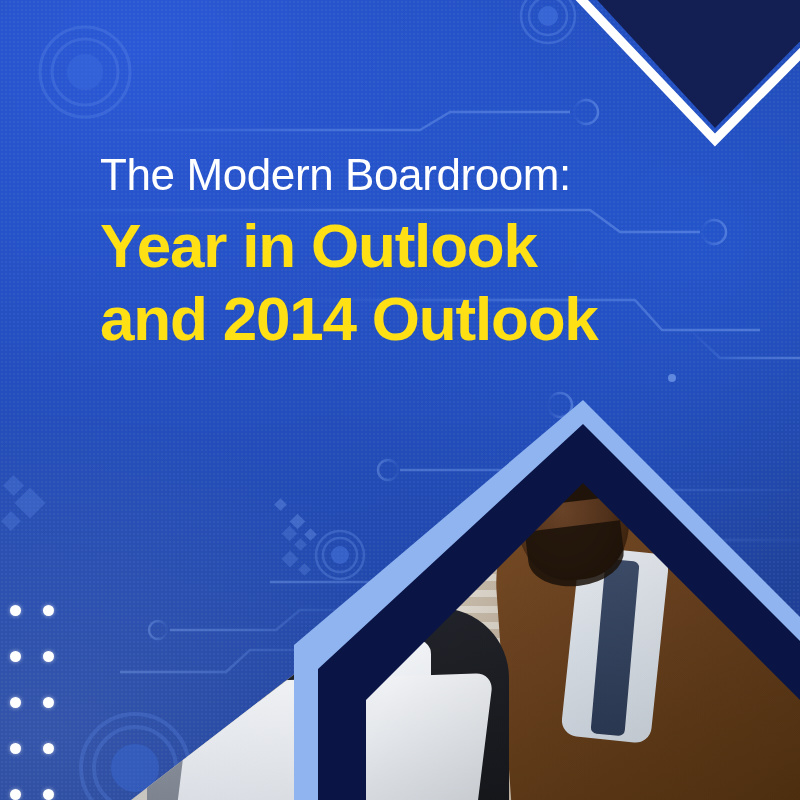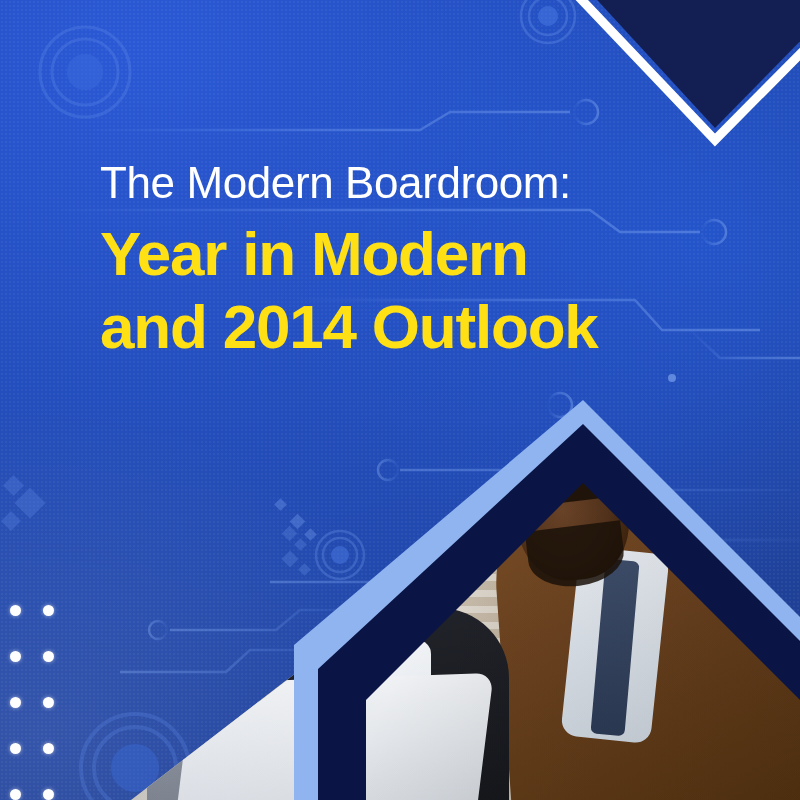--- a/index.html
+++ b/index.html
@@ -55,21 +55,21 @@
     width: 11px; height: 11px;
     border-radius: 50%;
     background: #ffffff;
     box-shadow: 0 0 4px rgba(255,255,255,.55);
   }
 
   
   .headline {
     position: absolute;
     left: 100px;
-    top: 160px;
+    top: 152px;
     width: 640px;
   }
   .eyebrow {
     color: #ffffff;
     font-size: 44px;
     font-weight: 400;
     letter-spacing: -0.4px;
     line-height: 1.05;
     margin: 0 0 12px 0;
     white-space: nowrap;
@@ -364,17 +364,17 @@
     <path d="M 583 400 L 800 617 L 800 675 L 583 458 L 366 675 L 366 800 L 294 800 L 294 645 Z" fill="#8fb4f0"></path>
 
     <path d="M 583 424 L 800 641 L 800 700 L 583 483 L 366 700 L 366 800 L 318 800 L 318 669 Z" fill="#0a1445"></path>
 
     <path d="M 588 -10 L 715 128 L 806 35 L 806 -10 Z" fill="#131f52"></path>
     <path d="M 578 -4 L 715 140 L 806 48" fill="none" stroke="#FFFFFF" stroke-width="9" stroke-linejoin="miter"></path>
   </svg>
 
   <div class="headline">
     <p class="eyebrow">The Modern Boardroom:</p>
-    <p class="title-line">Year in Modern</p>
+    <p class="title-line">Year in Outlook</p>
     <p class="title-line">and 2014 Outlook</p>
   </div>
 
 </div>
 
 </body></html>

